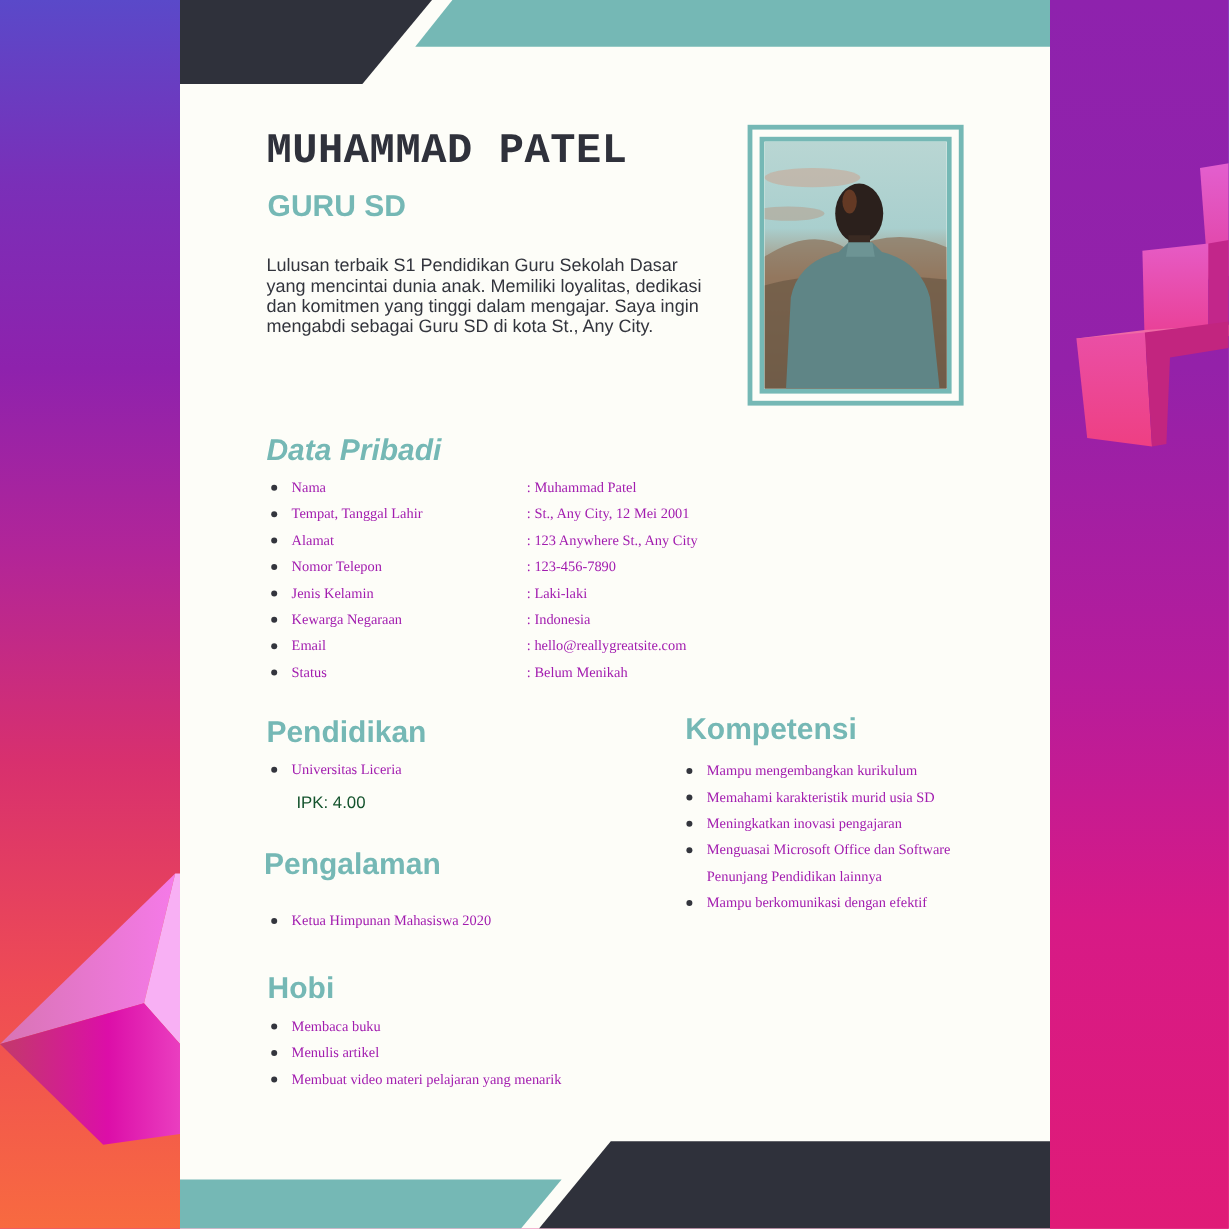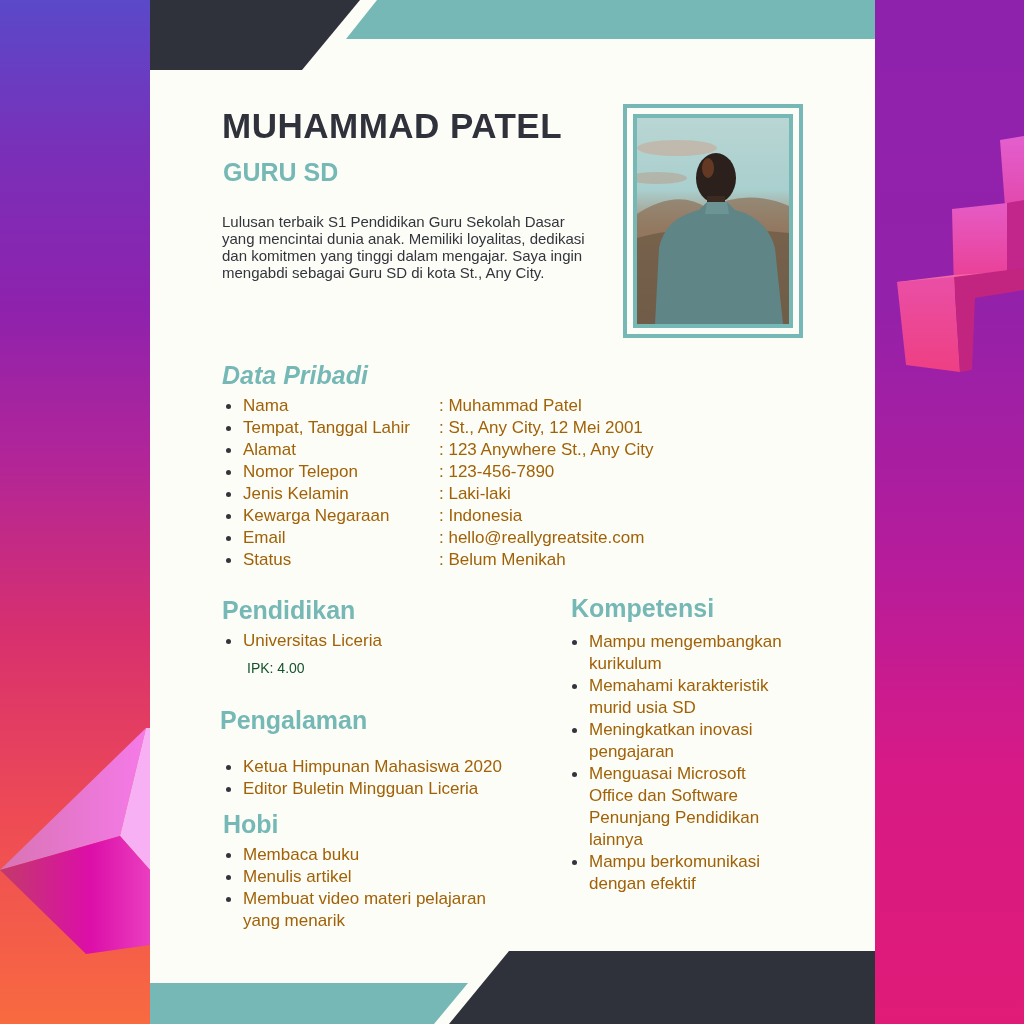--- a/index.html
+++ b/index.html
@@ -23,41 +23,42 @@
       position: absolute; left: 150px; top: 0; width: 725px; height: 1024px;
       background: #fdfdf8;
       overflow: hidden;
     }
     .shape { position: absolute; }
 
     .name {
       position: absolute; left: 72px; top: 106px;
       font-size: 35px; font-weight: 700; color: #2f313b;
       letter-spacing: 0.5px;
+      font-family: Liberation Mono, monospace;
     }
     .role {
       position: absolute; left: 73px; top: 158px;
       font-size: 25px; font-weight: 700; color: #75b8b5;
     }
     .summary {
       position: absolute; left: 72px; top: 213px; width: 365px;
       font-size: 15px; line-height: 17px; color: #33353d;
     }
     .photo-frame {
       position: absolute; left: 473px; top: 104px; width: 180px; height: 234px;
       border: 4px solid #75b8b5; background: #fdfdf8;
     }
     .photo-inner {
       position: absolute; left: 6px; top: 6px; right: 6px; bottom: 6px;
       border: 4px solid #75b8b5; overflow: hidden;
     }
     .section-title {
       position: absolute; font-size: 25px; font-weight: 700; color: #75b8b5;
     }
-    ul.list { position: absolute; list-style: none; font-size: 17px; color: #a16207; }
+    ul.list { position: absolute; list-style: none; font-size: 12px; color: #a21caf; font-family: Liberation Serif, serif; }
     ul.list li { position: relative; padding-left: 21px; line-height: 22px; }
     ul.list li::before {
       content: ""; position: absolute; left: 4px; top: 9px; width: 5px; height: 5px;
       border-radius: 50%; background: #33353d;
     }
     .kv-row { display: flex; }
     .kv-key { width: 196px; }
     .plain-line { position: absolute; font-size: 14px; color: #14532d; }
   </style>
 </head>
@@ -191,21 +192,20 @@
 
   <div class="section-title" style="left:72px; top:596px;">Pendidikan</div>
   <ul class="list" style="left:72px; top:630px; width:300px;">
     <li>Universitas Liceria</li>
   </ul>
   <div class="plain-line" style="left:97px; top:660px;">IPK: 4.00</div>
 
   <div class="section-title" style="left:70px; top:706px;">Pengalaman</div>
   <ul class="list" style="left:72px; top:740px; width:320px;margin-top:16px;">
     <li>Ketua Himpunan Mahasiswa 2020</li>
-    <li>Editor Buletin Mingguan Liceria</li>
   </ul>
 
   <div class="section-title" style="left:73px; top:810px;">Hobi</div>
   <ul class="list" style="left:72px; top:844px; width:290px;">
     <li>Membaca buku</li>
     <li>Menulis artikel</li>
     <li>Membuat video materi pelajaran yang menarik</li>
   </ul>
 
   <div class="section-title" style="left:421px; top:594px;">Kompetensi</div>

